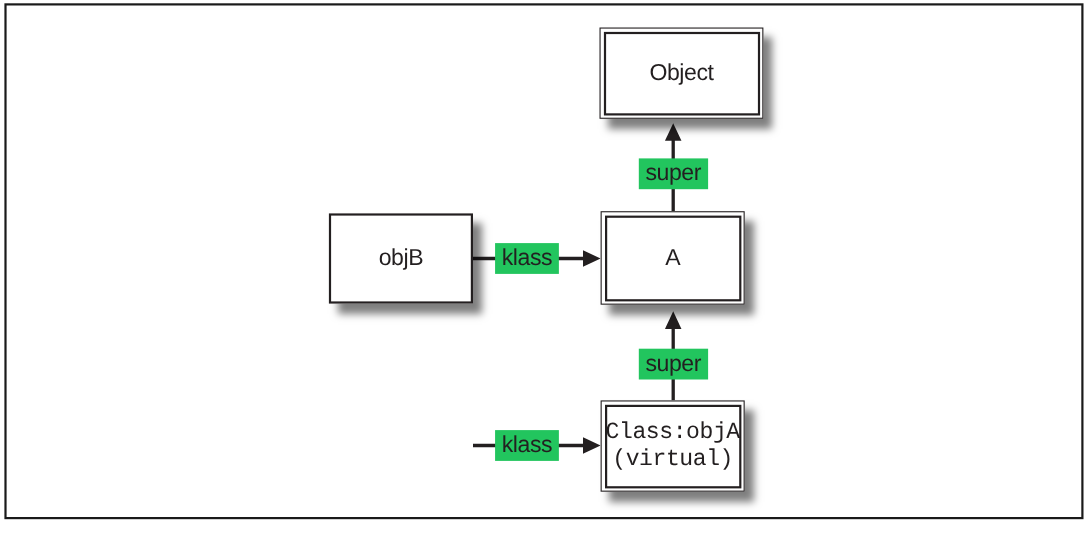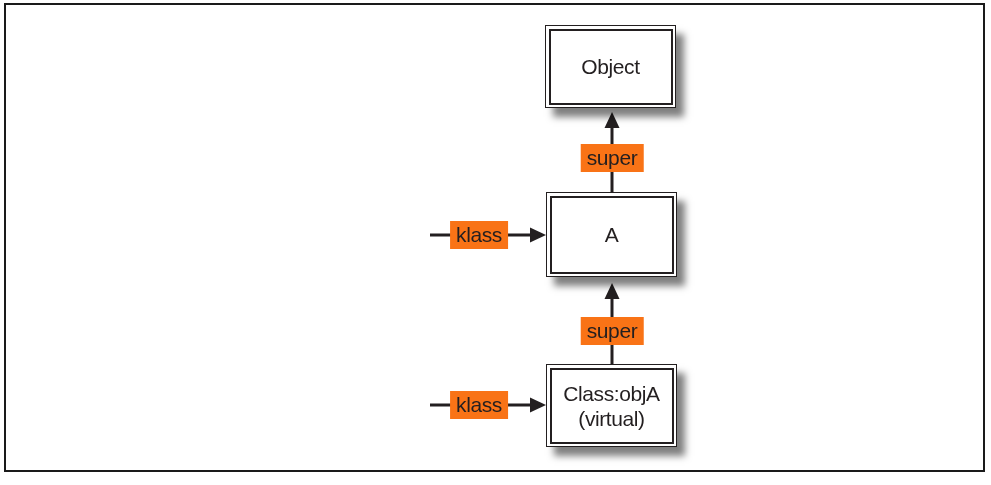--- a/index.html
+++ b/index.html
@@ -70,21 +70,21 @@
     stroke: #231f20;
     stroke-width: 3;
   }
   .arrows polygon {
     fill: #231f20;
     stroke: none;
   }
   .edge-label {
     position: absolute;
     transform: translate(-50%, -50%);
-    background: #f97316;
+    background: #22c55e;
     color: #231f20;
     font-size: 21px;
     letter-spacing: -0.4px;
     padding: 2px 6px;
     white-space: nowrap;
   }
 </style>
 </head>
 <body>
 
@@ -104,39 +104,42 @@
     <g>
       <line x1="430" y1="235" x2="532" y2="235"></line>
       <polygon points="546,235 530,227.5 530,242.5"></polygon>
     </g>
     <g>
       <line x1="430" y1="405" x2="532" y2="405"></line>
       <polygon points="546,405 530,397.5 530,412.5"></polygon>
     </g>
   </svg>
 
-  <div class="node class-node" style="left:545px; top:25px; width:131px; height:83px;">
+  <div class="node class-node" style="left:545px; top:25px; width:149px; height:83px;">
     <div class="inner">
       <span>Object</span>
     </div>
   </div>
 
   <div class="node class-node" style="left:546px; top:192px; width:131px; height:85px;">
     <div class="inner">
       <span>A</span>
     </div>
   </div>
 
-  <div class="node class-node" style="left:546px; top:364px; width:131px; height:83px;">
+  <div class="node class-node" style="left:546px; top:364px; width:131px; height:83px;font-family:Liberation Mono, monospace;">
     <div class="inner">
       <span>Class:objA</span>
       <span>(virtual)</span>
     </div>
   </div>
 
+  <div class="node obj-node" style="left:299px; top:194px; width:131px; height:82px;">
+    <span>objB</span>
+  </div>
 
 
   <div class="edge-label" style="left:612px; top:158px;">super</div>
 
   <div class="edge-label" style="left:612px; top:331px;">super</div>
 
   <div class="edge-label" style="left:479px; top:235px;">klass</div>
 
   <div class="edge-label" style="left:479px; top:405px;">klass</div>
 

